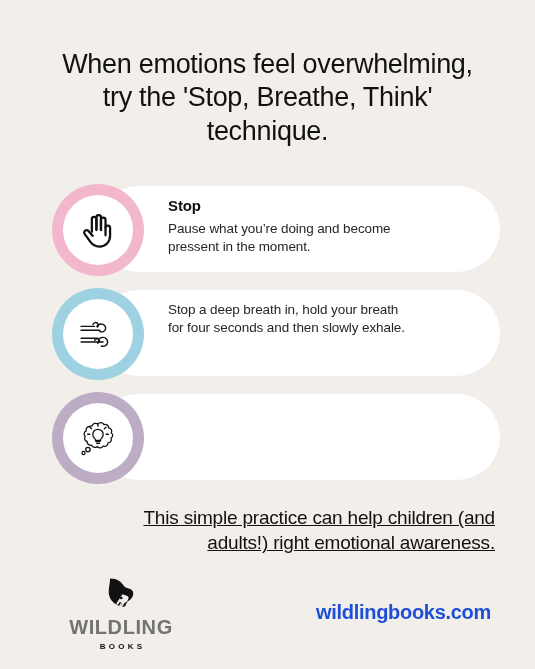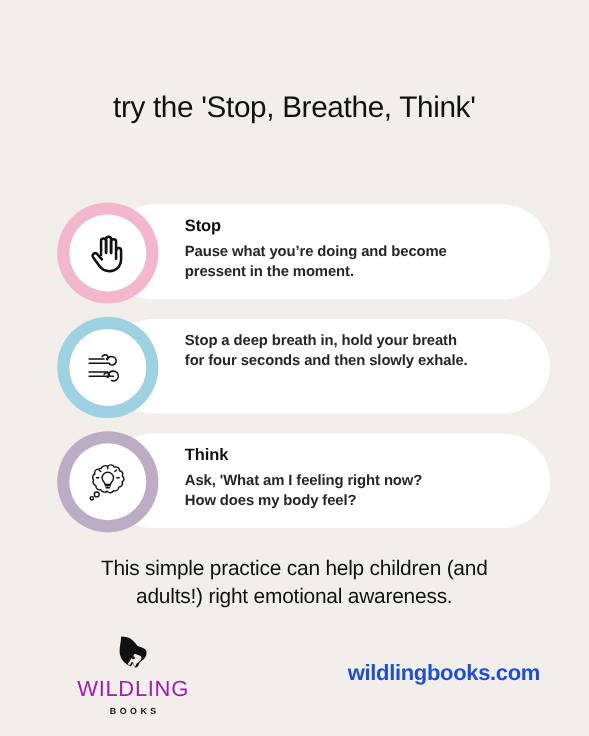--- a/index.html
+++ b/index.html
@@ -73,21 +73,21 @@
   .step-title {
     font-size: 15px;
     font-weight: 700;
     line-height: 1.2;
     color: #111111;
     letter-spacing: -0.1px;
     margin-bottom: 5px;
   }
   .step-desc {
     font-size: 13.5px;
-    font-weight: 700;
+    font-weight: 400;
     line-height: 1.32;
     color: #262626;
     letter-spacing: -0.1px;
     white-space: pre-line;
   }
 
   
   .badge {
     position: absolute;
     left: 52px;
@@ -126,26 +126,27 @@
   .badge-inner svg {
     display: block;
   }
 
   
   .closing {
     position: absolute;
     top: 505px;
     left: 40px;
     width: 455px;
-    text-align: center;
+    text-align: right;
     font-size: 19px;
     line-height: 1.32;
     font-weight: 400;
     letter-spacing: -0.2px;
     color: #111111;
+    text-decoration: underline;
   }
 
   
   .footer {
     position: absolute;
     top: 568px;
     left: 0;
     width: 535px;
     height: 101px;
   }
@@ -157,23 +158,23 @@
     text-align: center;
   }
   .brand-mark {
     display: flex;
     justify-content: center;
     align-items: center;
     height: 44px;
   }
   .brand-name {
     font-size: 20px;
-    font-weight: 400;
+    font-weight: 700;
     letter-spacing: 0.6px;
-    color: #a21caf;
+    color: #737373;
     line-height: 1;
     margin-top: 1px;
   }
   .brand-sub {
     font-size: 8px;
     font-weight: 700;
     letter-spacing: 3.2px;
     color: #111111;
     margin-top: 5px;
     padding-left: 3px;
@@ -187,22 +188,23 @@
     letter-spacing: -0.3px;
     color: #1d4ed8;
   }
 </style>
 </head>
 <body>
 
 <div class="poster">
 
   <div class="headline">
-    <br>
+    <span>When emotions feel overwhelming,</span><br>
     <span>try the '</span><span class="bold">Stop, Breathe, Think</span><span>'</span><br>
+    <span>technique.</span>
   </div>
 
   <div class="steps">
 
     <div class="step">
       <div class="step-card"></div>
       <div class="badge">
         <div class="badge-pointer" style="background:#f2b7cd"></div>
         <div class="badge-ring" style="background:#f2b7cd"></div>
         <div class="badge-inner">
@@ -265,25 +267,20 @@
               <path d="M25.2 33.3h3.6"></path>
               <path d="M27 10.6v2.6"></path>
               <path d="M17.6 14.3l1.9 1.8"></path>
               <path d="M36.4 14.3l-1.9 1.8"></path>
               <path d="M14.8 22.6h2.6"></path>
               <path d="M36.6 22.6h2.6"></path>
             </svg>
           </span>
         </div>
       </div>
-      <div class="step-text">
-        <div class="step-title">Think</div>
-        <div class="step-desc">Ask, 'What am I feeling right now?
-How does my body feel?</div>
-      </div>
     </div>
 
   </div>
 
   <div class="closing">
     <span>This simple practice can help children (and</span><br>
     <span>adults!) right emotional awareness.</span>
   </div>
 
   <div class="footer">

